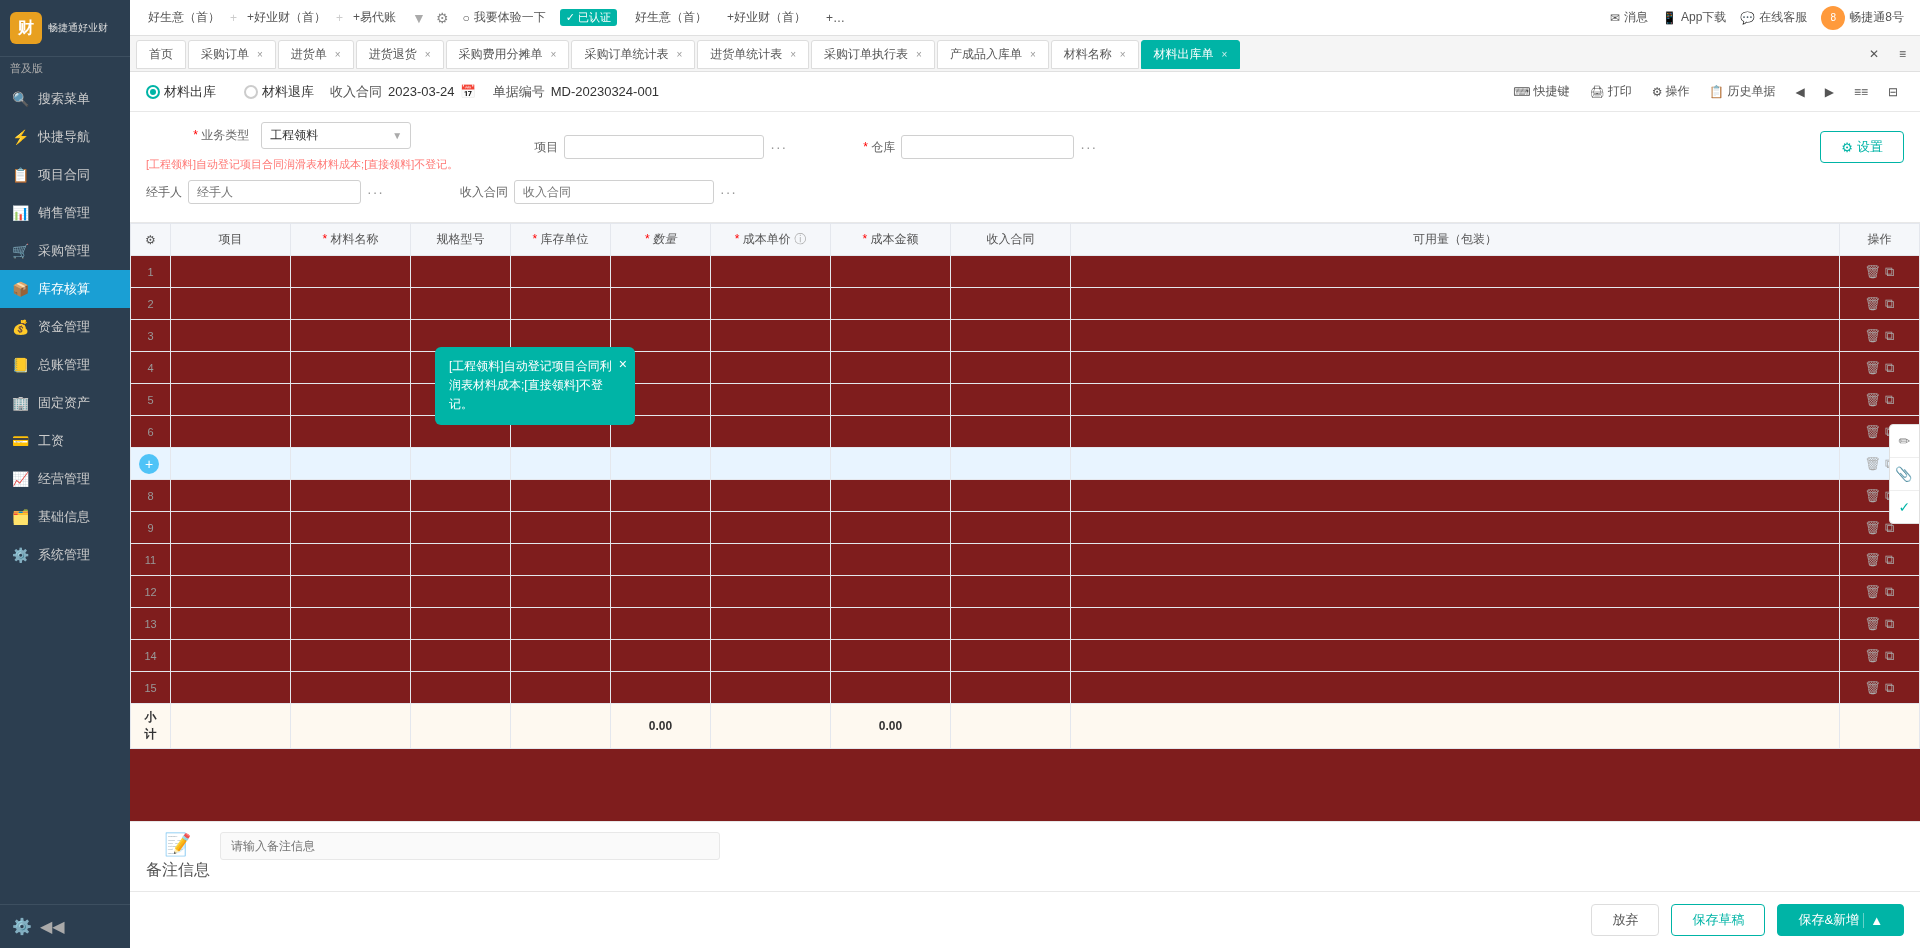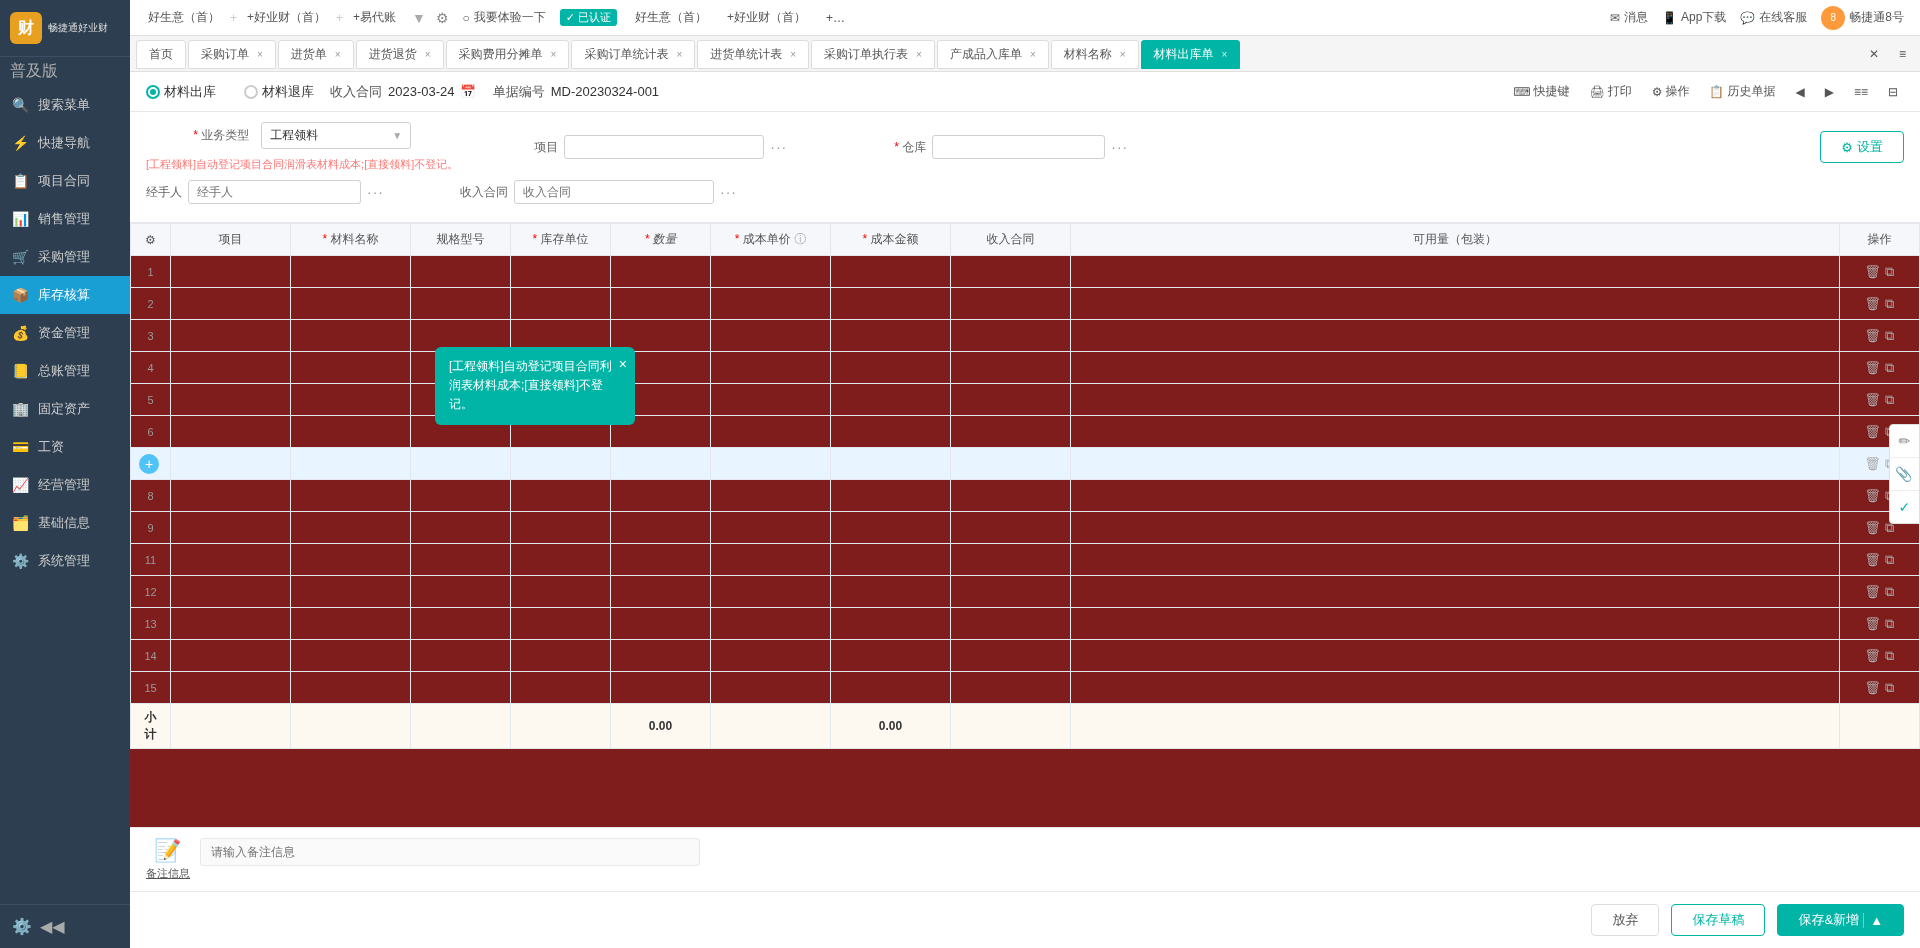--- a/index.html
+++ b/index.html
@@ -6,21 +6,21 @@
     body { font-family: "Microsoft YaHei", "PingFang SC", sans-serif; font-size: 12px; background: #f0f2f5; color: #333; overflow: hidden; }
 
     
     .app-container { display: flex; height: 948px; width: 1920px; }
 
     
     .sidebar { width: 130px; background: #2c3e50; color: #fff; display: flex; flex-direction: column; flex-shrink: 0; }
     .sidebar-logo { padding: 12px 10px; display: flex; align-items: center; gap: 6px; border-bottom: 1px solid #3d4f60; }
     .sidebar-logo-icon { width: 32px; height: 32px; background: #e8a020; border-radius: 6px; display: flex; align-items: center; justify-content: center; font-size: 16px; font-weight: bold; color: white; flex-shrink: 0; }
     .sidebar-logo-text { font-size: 10px; line-height: 1.4; color: #ddd; }
-    .sidebar-edition { font-size: 16px; color: #aaa; padding: 4px 10px; }
+    .sidebar-edition { font-size: 11px; color: #aaa; padding: 4px 10px; }
     .sidebar-item { display: flex; align-items: center; gap: 8px; padding: 10px 12px; cursor: pointer; font-size: 13px; color: #ccc; transition: background 0.2s; }
     .sidebar-item.active { background: #1a9fd4; color: #fff; }
     .sidebar-item-icon { font-size: 14px; width: 18px; text-align: center; }
     .sidebar-bottom { margin-top: auto; display: flex; align-items: center; gap: 8px; padding: 12px; border-top: 1px solid #3d4f60; }
     .sidebar-bottom-icon { font-size: 16px; cursor: pointer; color: #aaa; }
 
     
     .main { flex: 1; display: flex; flex-direction: column; overflow: hidden; background: #7f1d1d; }
     .nav-item { padding: 4px 10px; font-size: 12px; color: #555; cursor: pointer; border-radius: 3px; white-space: nowrap; }
     .nav-separator { color: #ccc; }
@@ -334,21 +334,21 @@
             </div>
             <div class="form-warning" style="color:#ff7875;font-size:11px;margin-top:2px;">[工程领料]自动登记项目合同润滑表材料成本;[直接领料]不登记。</div>
           </div>
 
           <div class="form-field" style="margin-left:60px;">
             <span class="form-label">项目</span>
             <input class="form-input" placeholder="" style="min-width: 200px; color: rgb(170, 170, 170);" value="">
             <span class="form-dots">···</span>
           </div>
 
-          <div class="form-field" style="margin-left:91px;">
+          <div class="form-field" style="margin-left:60px;">
             <span class="form-label">
               <span class="required-mark">*</span>
               <span>仓库</span>
             </span>
             <input class="form-input" placeholder="" style="min-width: 120px; color: rgb(170, 170, 170);" value="">
             <span class="form-dots">···</span>
           </div>
 
           <div style="margin-left:auto;">
             <button class="btn btn-default" style="color:#00b4a6;border-color:#00b4a6;display:flex;align-items:center;gap:4px;">
@@ -685,21 +685,21 @@
     <td></td>
   </tr>
             </tbody>
         </table>
       </div>
 
       <div class="bottom-form">
         <div class="notes-area">
           <div style="display:flex;flex-direction:column;align-items:center;gap:2px;">
             <span style="font-size:22px;color:#00b4a6;">📝</span>
-            <span style="font-size:11px;color:#555;text-decoration:underline;">备注信息</span>
+            <span style="font-size:16px;color:#555;">备注信息</span>
           </div>
           <input class="notes-input" placeholder="请输入备注信息" style="">
         </div>
       </div>
 
       <div class="footer">
         <button class="btn btn-default">放弃</button>
         <button class="btn btn-secondary">保存草稿</button>
         <button class="btn btn-primary">
           <span>保存&amp;新增</span>

